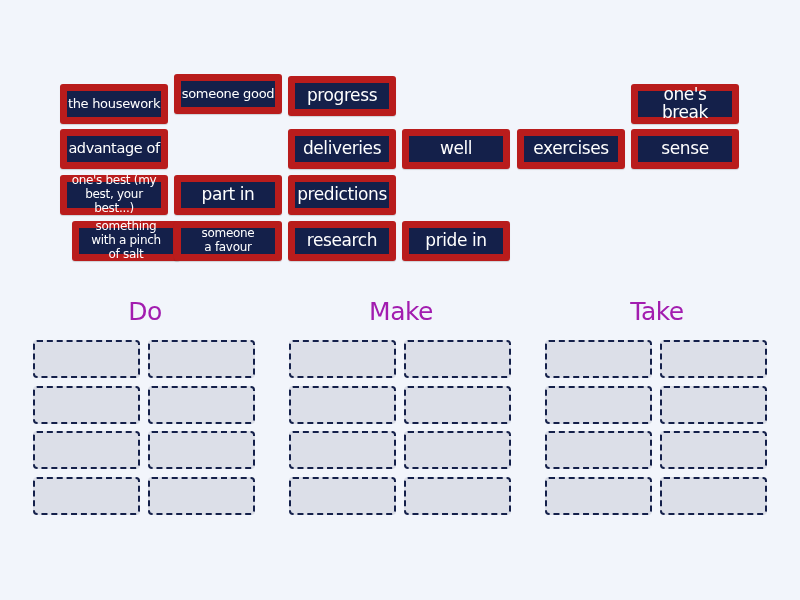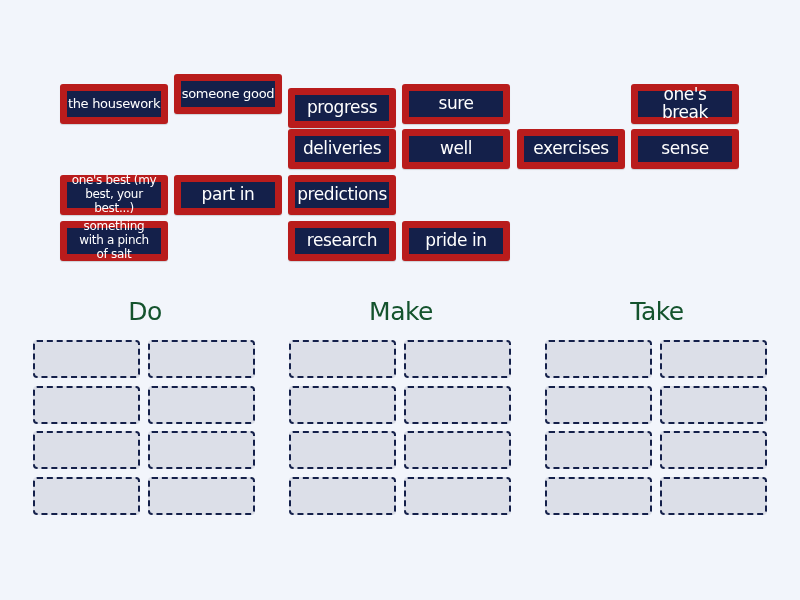--- a/index.html
+++ b/index.html
@@ -15,49 +15,50 @@
     background:#14204a; border:7px solid #b91c1c; border-radius:3px;
     box-sizing:border-box; color:#ffffff;
     display:flex; align-items:center; justify-content:center; text-align:center;
     font-size:17px; letter-spacing:-0.4px; line-height:1.05; cursor:grab;
     box-shadow:0 1px 1px rgba(0,0,0,0.15);
   }
   .tile.sm { font-size:13px; letter-spacing:-0.3px; }
   .tile.xs { font-size:12px; letter-spacing:-0.3px; line-height:1.15; }
   .group { position:absolute; top:294px; width:224px; }
   .group-title {
-    text-align:center; font-size:25px; color:#14532d; height:36px; line-height:36px;
+    text-align:center; font-size:25px; color:#a21caf; height:36px; line-height:36px;
     letter-spacing:-0.5px;
   }
   .zone {
     position:absolute; width:107px; height:38px;
     background:#dcdfe8; border:2px dashed #14204a; border-radius:4px; box-sizing:border-box;
   }
 </style>
 </head>
 <body>
 
 <div class="tiles">
 
   <div class="tile sm" style="left:60px;top:84px">the housework</div>
   <div class="tile sm" style="left:174px;top:74px">someone good</div>
-  <div class="tile" style="left:288px;top:88px">progress</div>
-  <div class="tile" style="left:402px;top:84px">sure</div>
+  <div class="tile" style="left:288px;top:76px">progress</div>
   <div class="tile" style="left:631px;top:84px">one's break</div>
 
+  <div class="tile" style="left:60px;top:129px;font-size:14.5px">advantage of</div>
   <div class="tile" style="left:288px;top:129px">deliveries</div>
   <div class="tile" style="left:402px;top:129px">well</div>
   <div class="tile" style="left:517px;top:129px">exercises</div>
   <div class="tile" style="left:631px;top:129px">sense</div>
 
   <div class="tile xs" style="left:60px;top:175px;padding:0 4px">one's best (my best, your best...)</div>
   <div class="tile" style="left:174px;top:175px">part in</div>
   <div class="tile" style="left:288px;top:175px">predictions</div>
 
-  <div class="tile xs" style="left:60px;top:221px;padding:0 6px">something with a pinch of salt</div>
+  <div class="tile xs" style="left:72px;top:221px;padding:0 6px">something with a pinch of salt</div>
+  <div class="tile xs" style="left:174px;top:221px;padding:0 24px">someone a favour</div>
   <div class="tile" style="left:288px;top:221px">research</div>
   <div class="tile" style="left:402px;top:221px">pride in</div>
 </div>
 
 <div class="group" style="left:33px">
   <div class="group-title">Do</div>
 </div>
 <div>
   <div class="zone" style="left:33px;top:340px"></div>
   <div class="zone" style="left:148px;top:340px"></div>

